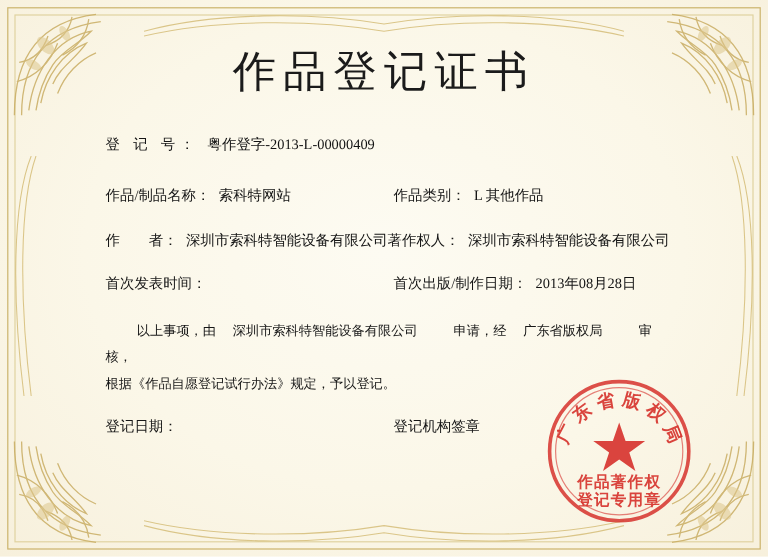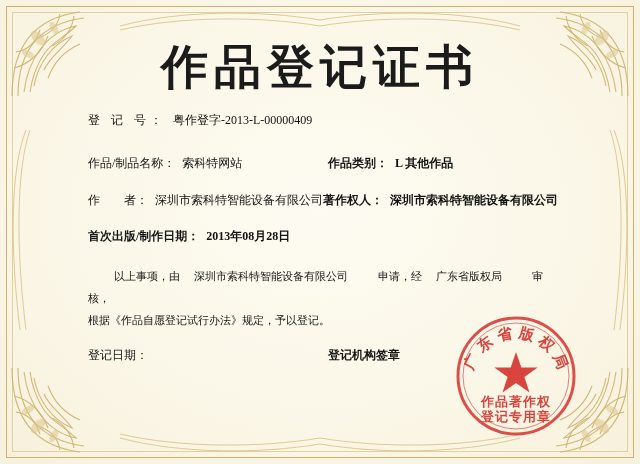--- a/index.html
+++ b/index.html
@@ -57,23 +57,23 @@
   .edge-bottom { left: 120px; bottom: 6px; width: 400px; height: 26px; transform: scaleY(-1); }
   .edge-left { left: 6px; top: 130px; width: 26px; height: 200px; }
   .edge-right { right: 6px; top: 130px; width: 26px; height: 200px; transform: scaleX(-1); }
 
   .title {
     position: absolute;
     top: 36px;
     left: 0;
     width: 100%;
     text-align: center;
-    font-size: 47px;
+    font-size: 36px;
     letter-spacing: 6px;
-    font-weight: bold;
+    font-weight: normal;
     color: #1b1b1b;
     font-family: "Liberation Serif", "DejaVu Serif", serif;
   }
 
   .body {
     position: absolute;
     left: 88px;
     top: 112px;
     width: 470px;
     font-size: 12.5px;
@@ -94,21 +94,21 @@
   .val {
     margin-left: 7px;
     white-space: nowrap;
     font-size: 12px;
     color: #121212;
   }
   .reg-row { margin-bottom: 26px; }
   .reg-row .lbl { letter-spacing: 4px; }
 
   .col-left { width: 240px; display: flex; align-items: flex-end; }
-  .col-right { display: flex; align-items: flex-end; font-weight: bold; }
+  .col-right { display: flex; align-items: flex-end; }
 
   .statement {
     margin-top: 10px;
     font-size: 11px;
     line-height: 2.0;
     color: #161616;
   }
   .statement .ind { display: inline-block; width: 26px; }
   .sp { display: inline-block; width: 14px; }
   .sp-lg { display: inline-block; width: 30px; }
@@ -261,20 +261,24 @@
         <span class="lbl">作　　者：</span>
         <span class="val">深圳市索科特智能设备有限公司</span>
       </span>
       <span class="col-right">
         <span class="lbl">著作权人：</span>
         <span class="val">深圳市索科特智能设备有限公司</span>
       </span>
     </div>
 
     <div class="row">
+      <span class="col-left">
+        <span class="lbl">首次发表时间：</span>
+        <span class="val"></span>
+      </span>
       <span class="col-right">
         <span class="lbl">首次出版/制作日期：</span>
         <span class="val">2013年08月28日</span>
       </span>
     </div>
 
     <div class="statement">
       <div>
         <span class="ind"></span><span>以上事项，由</span><span class="sp"></span><span>深圳市索科特智能设备有限公司</span><span class="sp-lg"></span><span>申请，经</span><span class="sp"></span><span>广东省版权局</span><span class="sp-lg"></span><span>审核，</span>
       </div>

